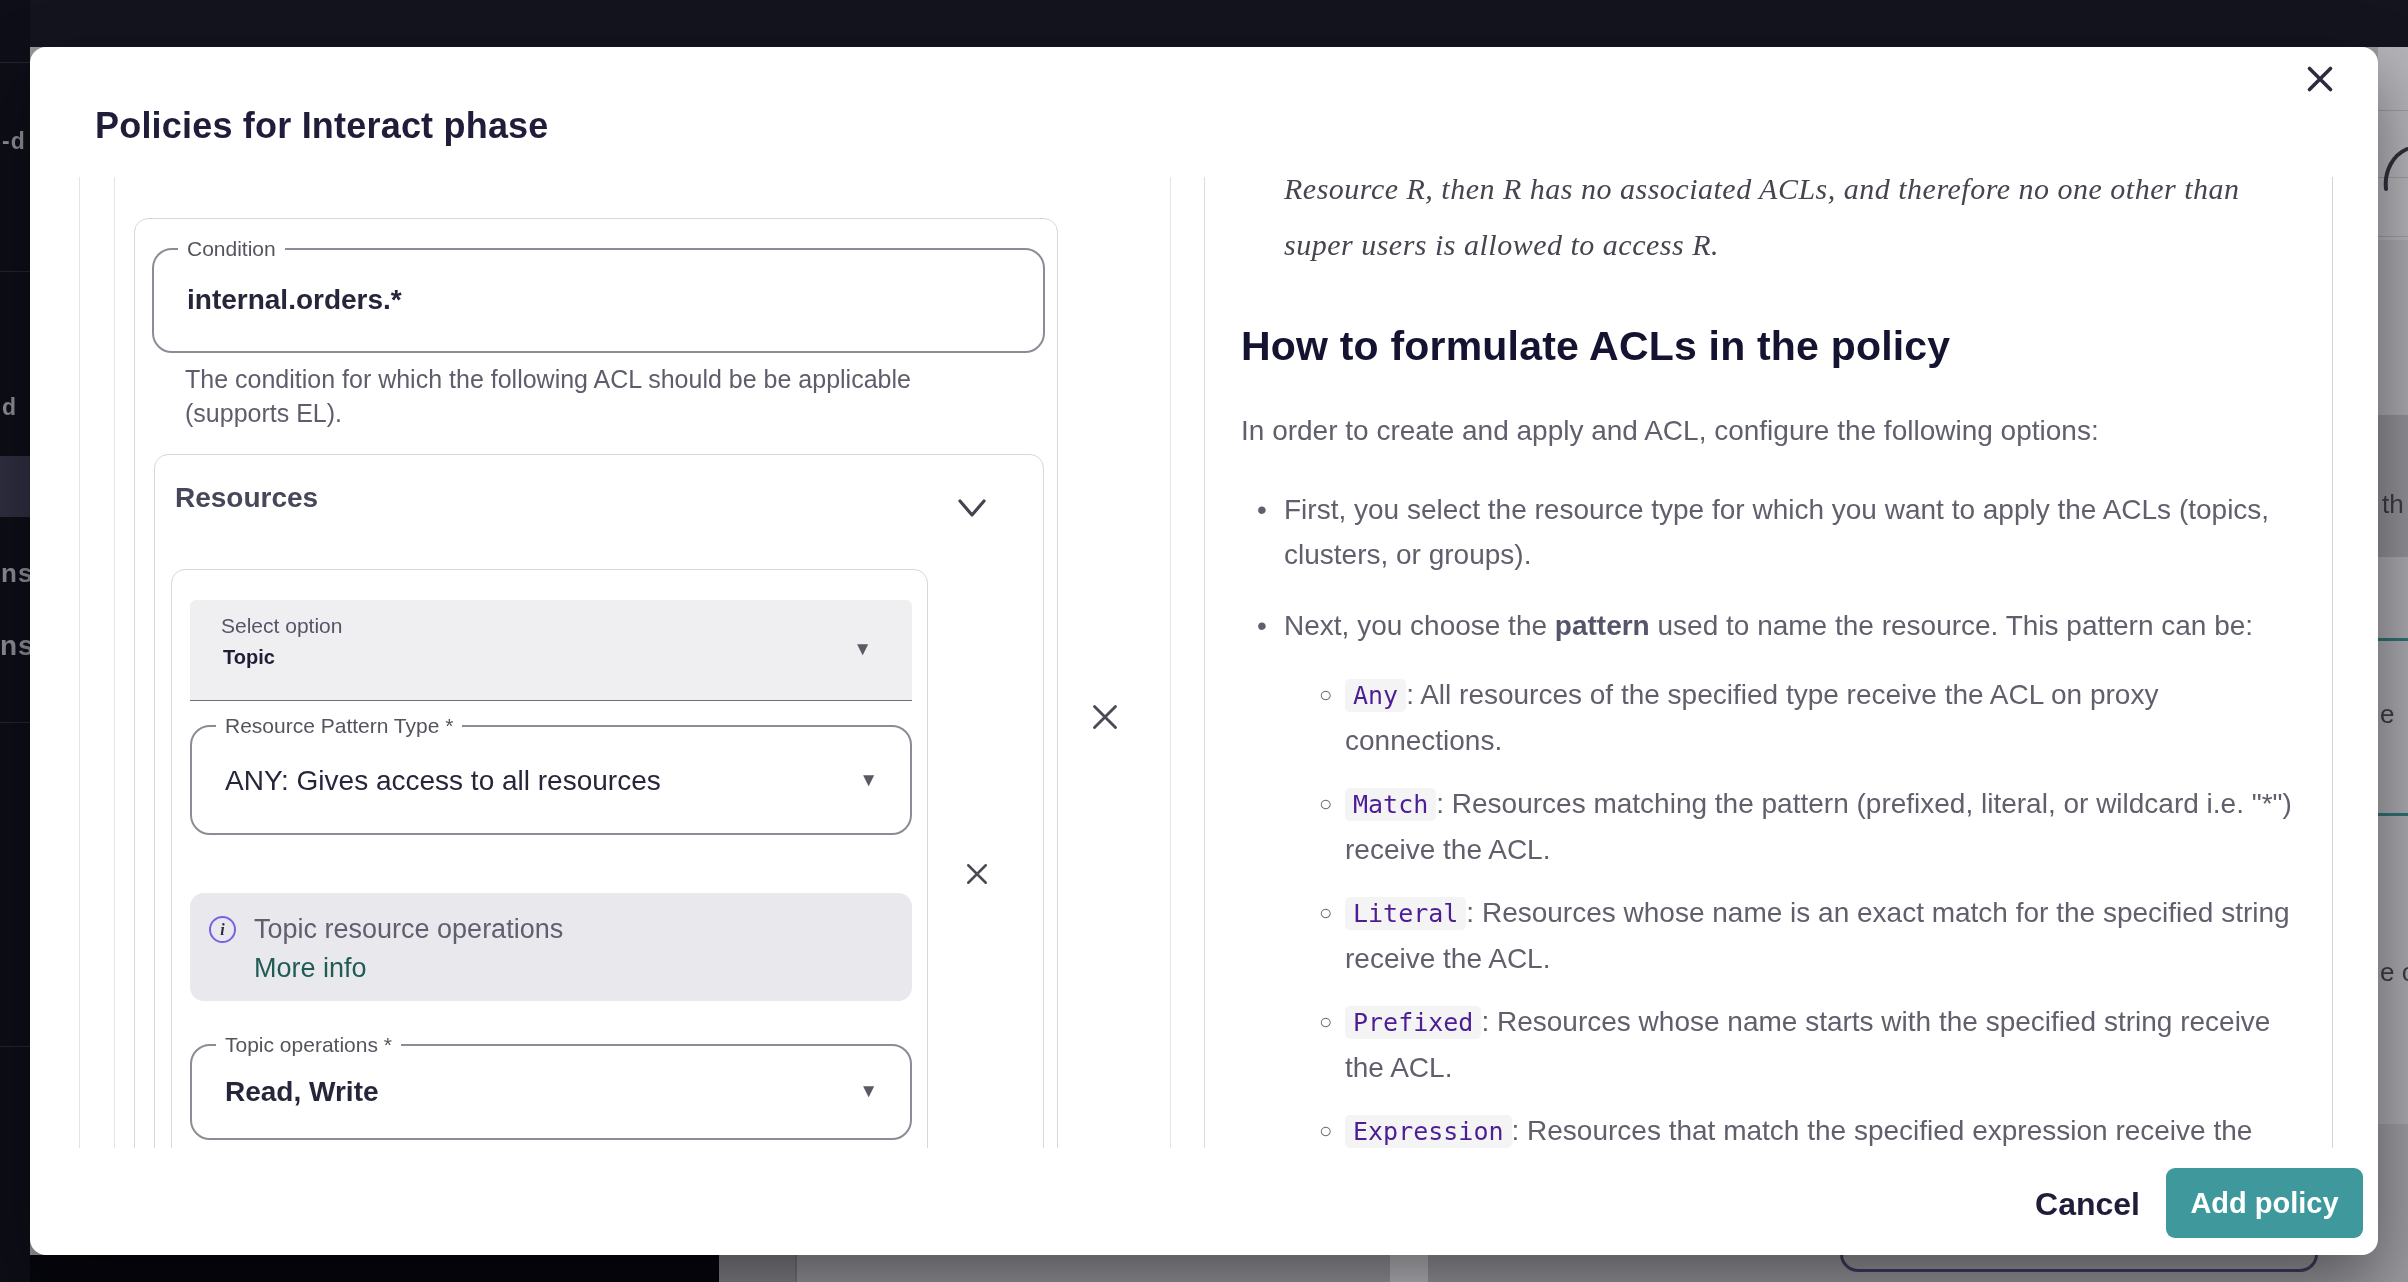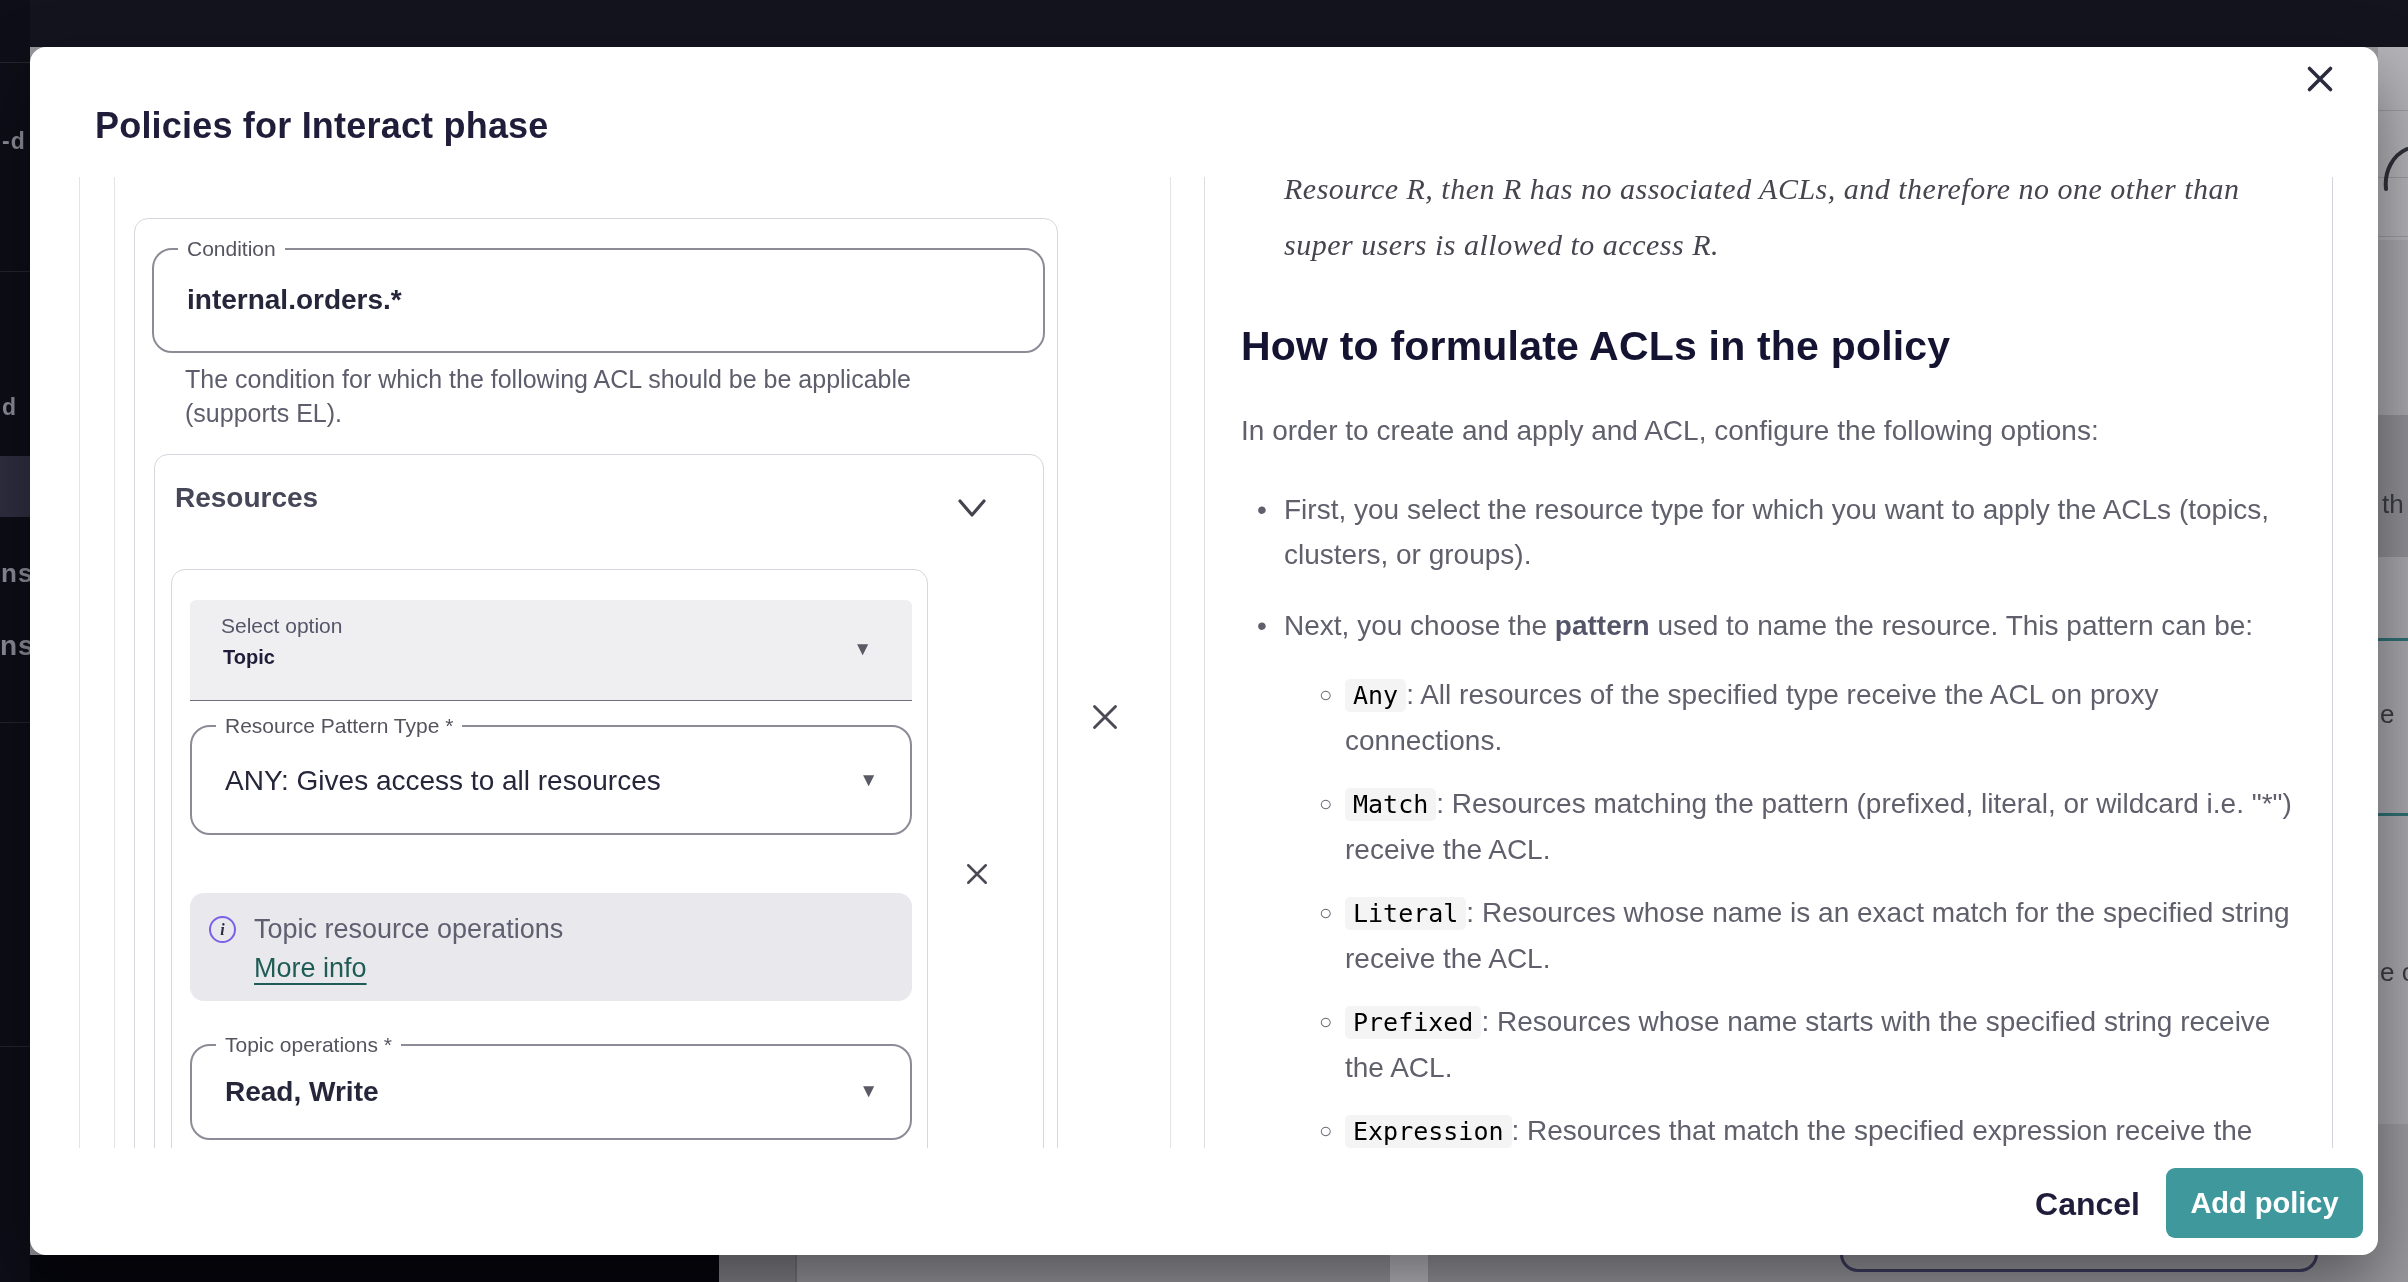--- a/index.html
+++ b/index.html
@@ -61,40 +61,40 @@
     border-radius:6px 6px 0 0; border-bottom:1.5px solid #70707c; cursor:pointer; }
   .filled-select .flabel { position:absolute; left:31px; top:14px; font-size:21px; color:#55556a; }
   .filled-select .fvalue { position:absolute; left:33px; top:46px; font-size:20px; font-weight:bold; color:#201d3a; }
   .filled-select .caret { position:absolute; right:40px; top:38px; font-size:19px; color:#5a5a64; }
 
   .info-box { position:absolute; left:18px; top:323px; width:722px; height:108px; background:#e8e8ed; border-radius:14px; }
   .info-icon { position:absolute; left:19px; top:23px; width:27px; height:27px; border:2.5px solid #7b5fe8; border-radius:50%;
     color:#2b2b3b; font-size:16px; font-weight:bold; display:flex; align-items:center; justify-content:center;
     font-family:"Liberation Serif", serif; font-style:italic; }
   .info-title { position:absolute; left:64px; top:21px; font-size:27px; color:#5f5f70; }
-  .info-link { position:absolute; left:64px; top:60px; font-size:27px; color:#1f5c55; text-decoration:underline;
+  .info-link { position:absolute; left:64px; top:60px; font-size:27px; color:#1f5c55; 
     text-underline-offset:6px; text-decoration-thickness:2px; cursor:pointer; }
 
   .x-btn { position:absolute; color:#4a4a55; cursor:pointer; }
 
   
   .docs-viewport { position:absolute; left:1174px; top:130px; width:1129px; height:971px;
     border-left:1px solid #dcdce1; border-right:1px solid #d4d4da; overflow:hidden; }
   .docs-content { position:relative; margin-top:-16px; padding:0 40px 0 36px; color:#60606d; }
   .doc-quote { font-style:italic; font-size:30px; line-height:56px; color:#45454f; padding-left:43px;
     font-family:"Liberation Serif", serif; letter-spacing:.5px; }
   .doc-h2 { margin-top:50px; font-size:41px; font-weight:bold; color:#141331; letter-spacing:.2px; }
   .doc-p { margin-top:38px; font-size:28px; line-height:45px; color:#60606d; }
   .doc-ul { margin-top:34px; list-style:none; }
   .doc-li { display:flex; margin-bottom:26px; font-size:28px; line-height:45px; }
   .doc-li .marker { width:43px; flex:none; padding-left:16px; color:#60606d; }
   .sub-ul { margin-top:24px; list-style:none; }
   .sub-li { display:flex; margin-bottom:18px; font-size:28px; line-height:45px; }
   .sub-li .marker { width:61px; flex:none; padding-left:35px; font-size:22px; color:#6a6a76; }
-  .code-chip { font-family:"DejaVu Sans Mono", monospace; font-size:25px; color:#000000; background:#f4f4f5;
+  .code-chip { font-family:"DejaVu Sans Mono", monospace; font-size:25px; color:#4c1d95; background:#f4f4f5;
     padding:2px 8px; border-radius:5px; }
   .b-bold { font-weight:bold; color:#55556a;text-align:right; }
 
   
   .cancel-btn { position:absolute; left:2000px; top:1135px; width:115px; height:44px; font-size:32px; font-weight:bold;
     color:#201d3a; background:none; border:none; cursor:pointer; text-align:center; }
   .add-btn { position:absolute; left:2136px; top:1121px; width:197px; height:70px; background:#3f999c; border:none;
     border-radius:9px; color:#ffffff; font-size:29px; font-weight:bold; cursor:pointer;
     font-family:"Liberation Sans", sans-serif; }
 </style>

